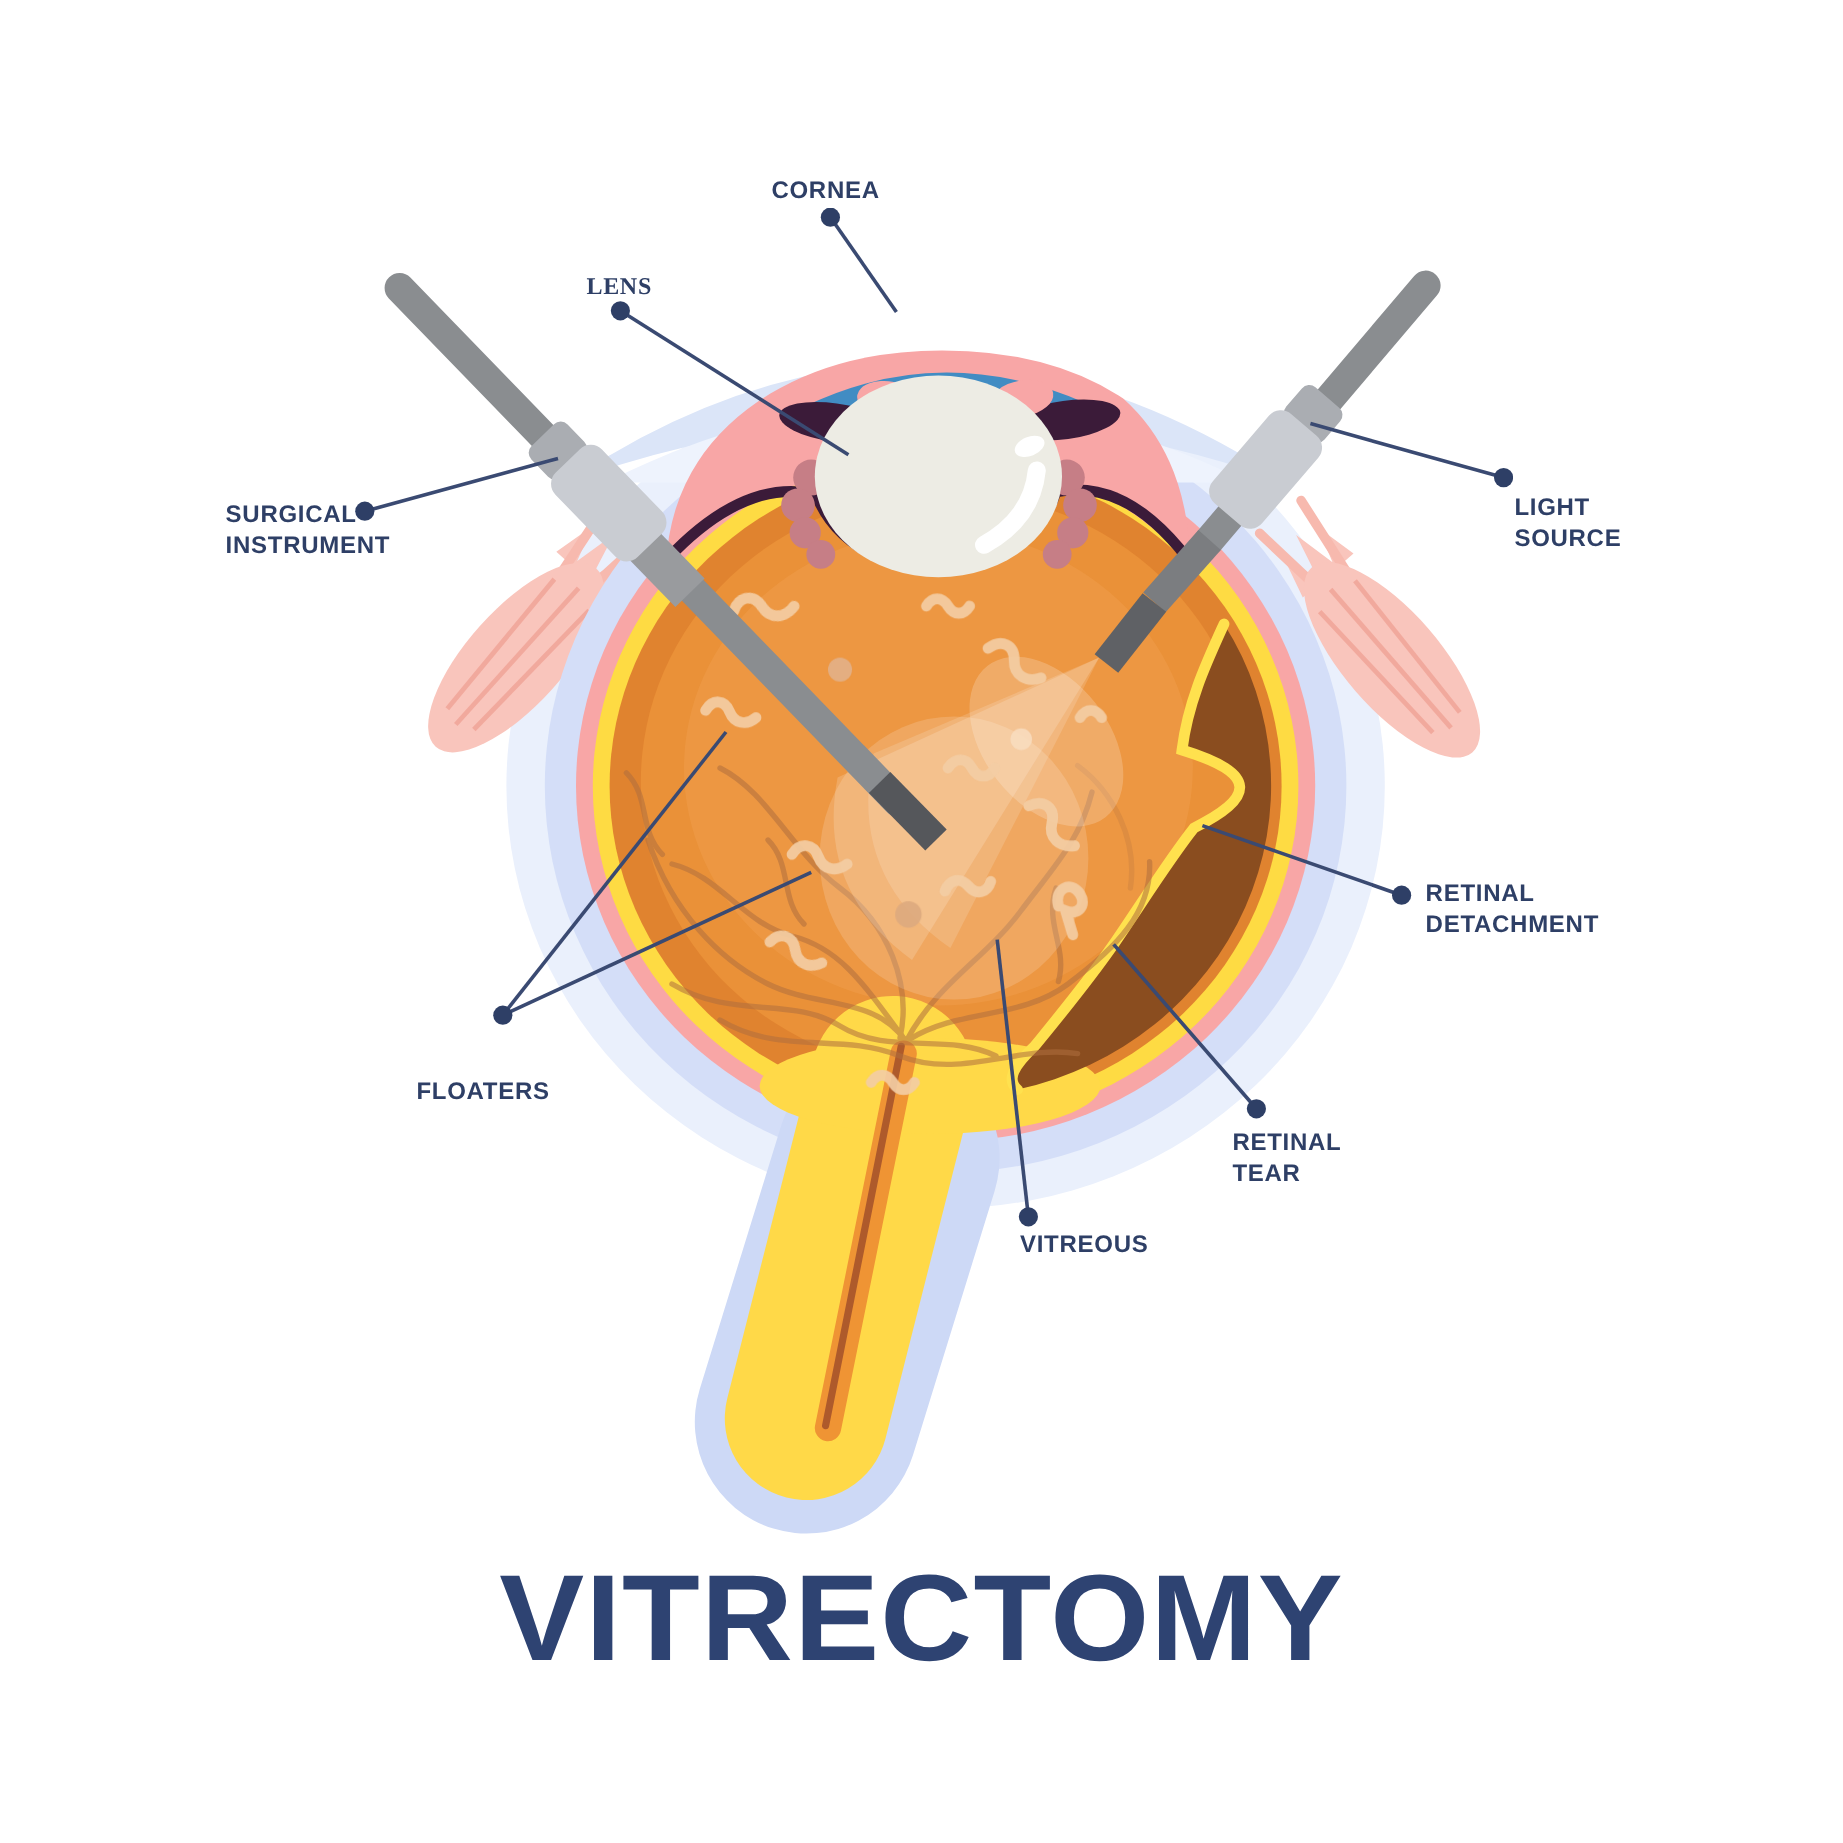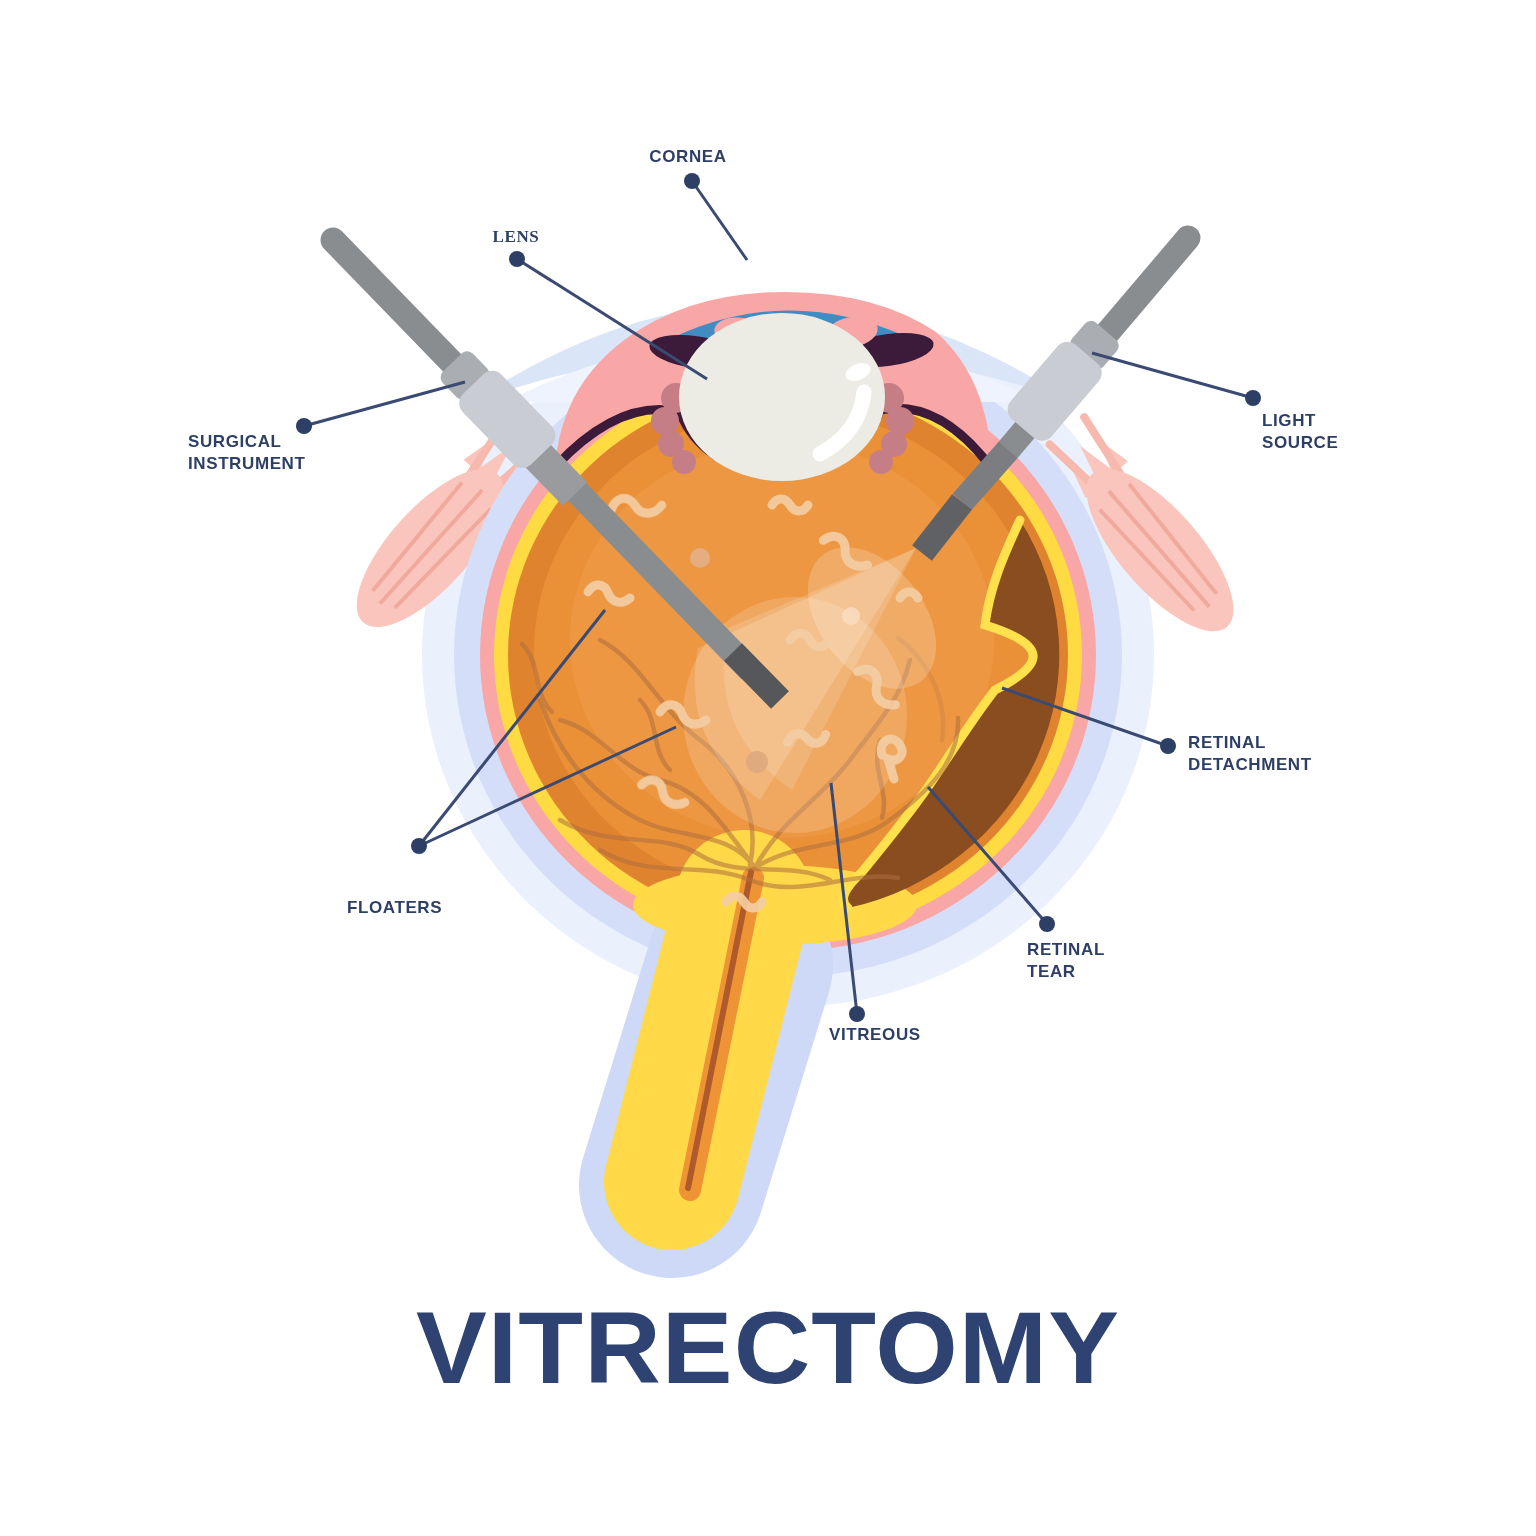--- a/index.html
+++ b/index.html
@@ -1,19 +1,19 @@
 <!DOCTYPE html>
 <html style="--label-text: #2e3f66; --title-text: #2e4372; --leader-line: #3a4a72; --halo-outer: #eaf0fc; --halo-inner: #d4def8; --sclera-pink: #f8a6a6; --sclera-yellow: #fedb43; --vitreous-orange: #e9913a; --detachment-brown: #8a4d1f; --retina-edge-yellow: #ffe14e; --iris-plum: #3b1b39; --iris-mauve: #c67e86; --anterior-chamber-blue: #418cc3; --cornea-blue: #dbe5f8; --lens-white: #edece4; --muscle-pink: #f9c5bc; --instrument-gray: #8a8d90; --instrument-tip-gray: #55575b; --trocar-gray: #c9ccd2; --vessel-brown: #b06f3e; --floater-beige: #f3cda4; --nerve-sheath-blue: #cdd9f6;"><head>
 <meta charset="utf-8">
 <style>
   html,body{margin:0;padding:0;background:#fff;}
   #stage{position:relative;width:1536px;height:1536px;background:#fff;overflow:hidden;
          font-family:"Liberation Sans", sans-serif;}
   #diagram-svg{position:absolute;left:0;top:0;}
-  .label{position:absolute;color:var(--label-text,#2e3f66);font-weight:bold;font-size:17px;
+  .label{position:absolute;color:var(--label-text,#2e3f66);font-weight:bold;font-size:20px;
          letter-spacing:.6px;line-height:1.32;white-space:pre-line;text-transform:uppercase;}
   .label.center{text-align:center;}
   #main-title{position:absolute;left:0;top:1290px;width:100%;text-align:center;
               color:var(--title-text,#2e4372);font-weight:bold;font-size:102px;letter-spacing:1px;
               transform:scaleX(1.04);}
 </style>
 </head>
 <body>
 
 <div id="stage">
@@ -195,26 +195,26 @@
     <circle cx="1253" cy="398" r="8"></circle>
     <circle cx="1168" cy="746" r="8"></circle>
     <circle cx="419" cy="846" r="8"></circle>
     <circle cx="1047" cy="924" r="8"></circle>
     <circle cx="857" cy="1014" r="8"></circle>
   </g>
 </svg>
 
 <div class="label center" style="left:608px;top:146px;width:160px;">CORNEA</div>
 <div class="label center" style="left:446px;top:226px;width:140px;font-family:Liberation Serif, serif;">LENS</div>
-<div class="label" style="left:188px;top:431px;">SURGICAL
+<div class="label" style="left:188px;top:416px;">SURGICAL
 INSTRUMENT</div>
 <div class="label" style="left:1262px;top:386px;margin-top:24px;">LIGHT
 SOURCE</div>
 <div class="label" style="left:1188px;top:732px;">RETINAL
 DETACHMENT</div>
 <div class="label" style="left:347px;top:877px;margin-top:20px;">FLOATERS</div>
 <div class="label" style="left:1027px;top:939px;">RETINAL
 TEAR</div>
-<div class="label" style="left:829px;top:1024px;">VITREOUS</div>
+<div class="label" style="left:850px;top:1024px;">VITREOUS</div>
 
 <div id="main-title">VITRECTOMY</div>
 
 </div>
 
 </body></html>

